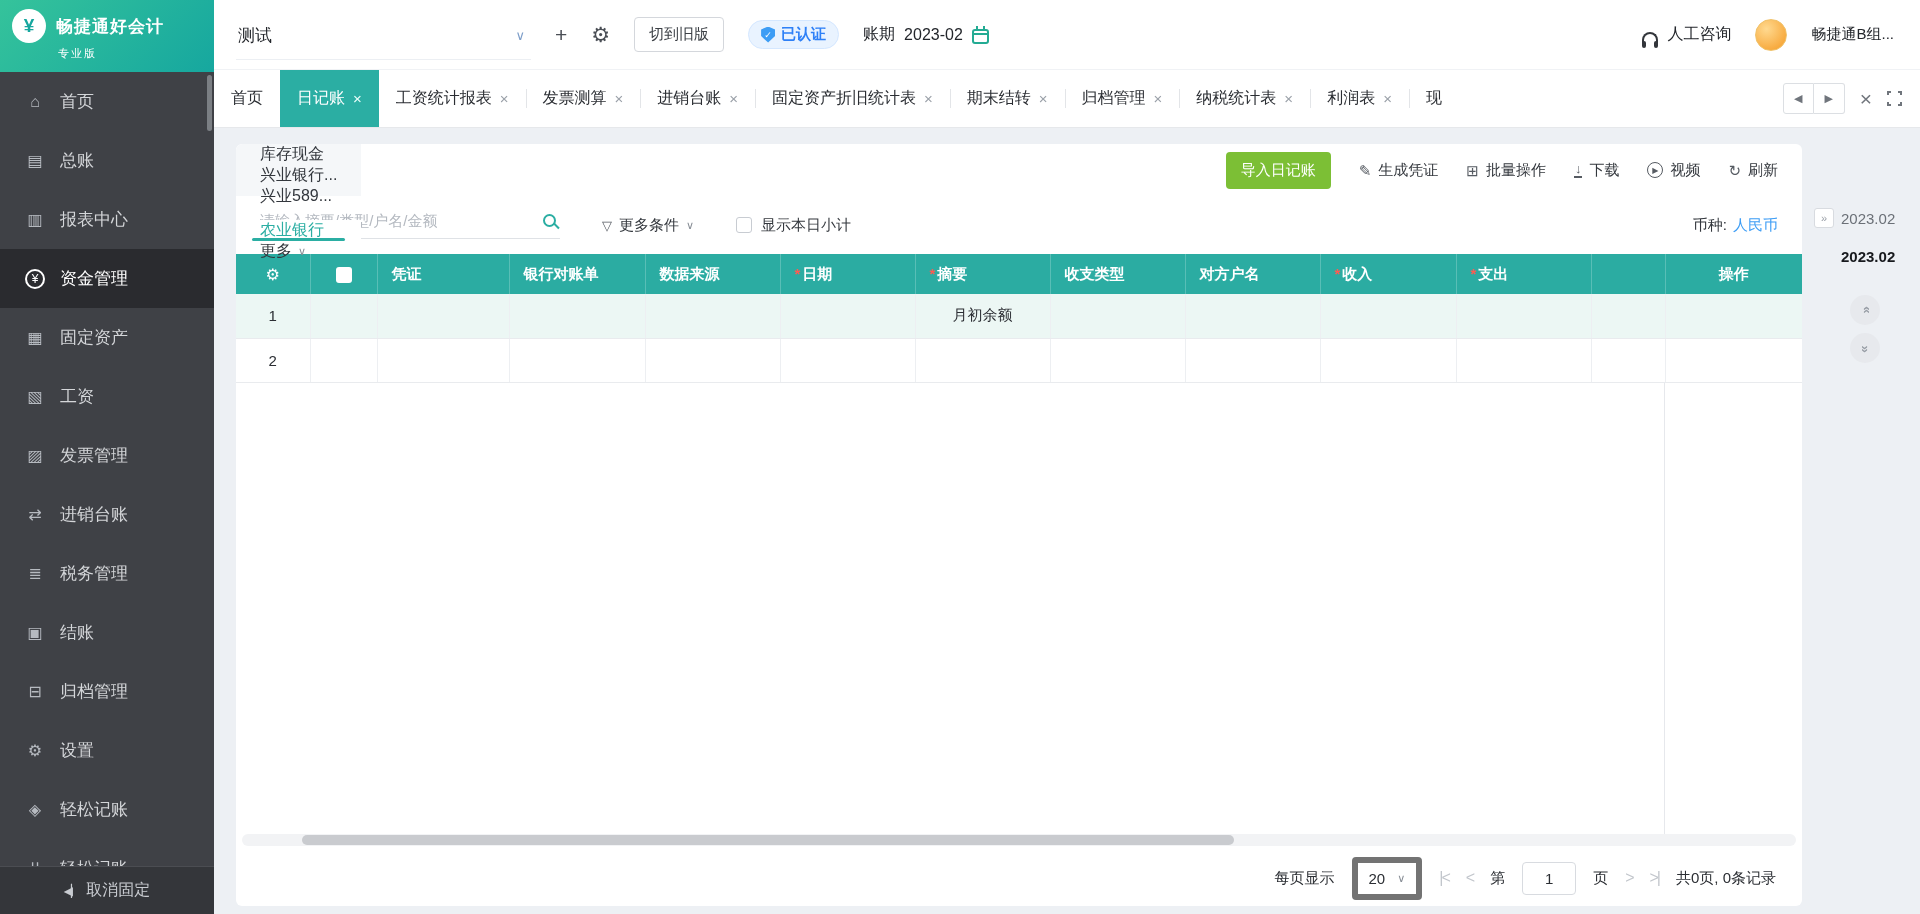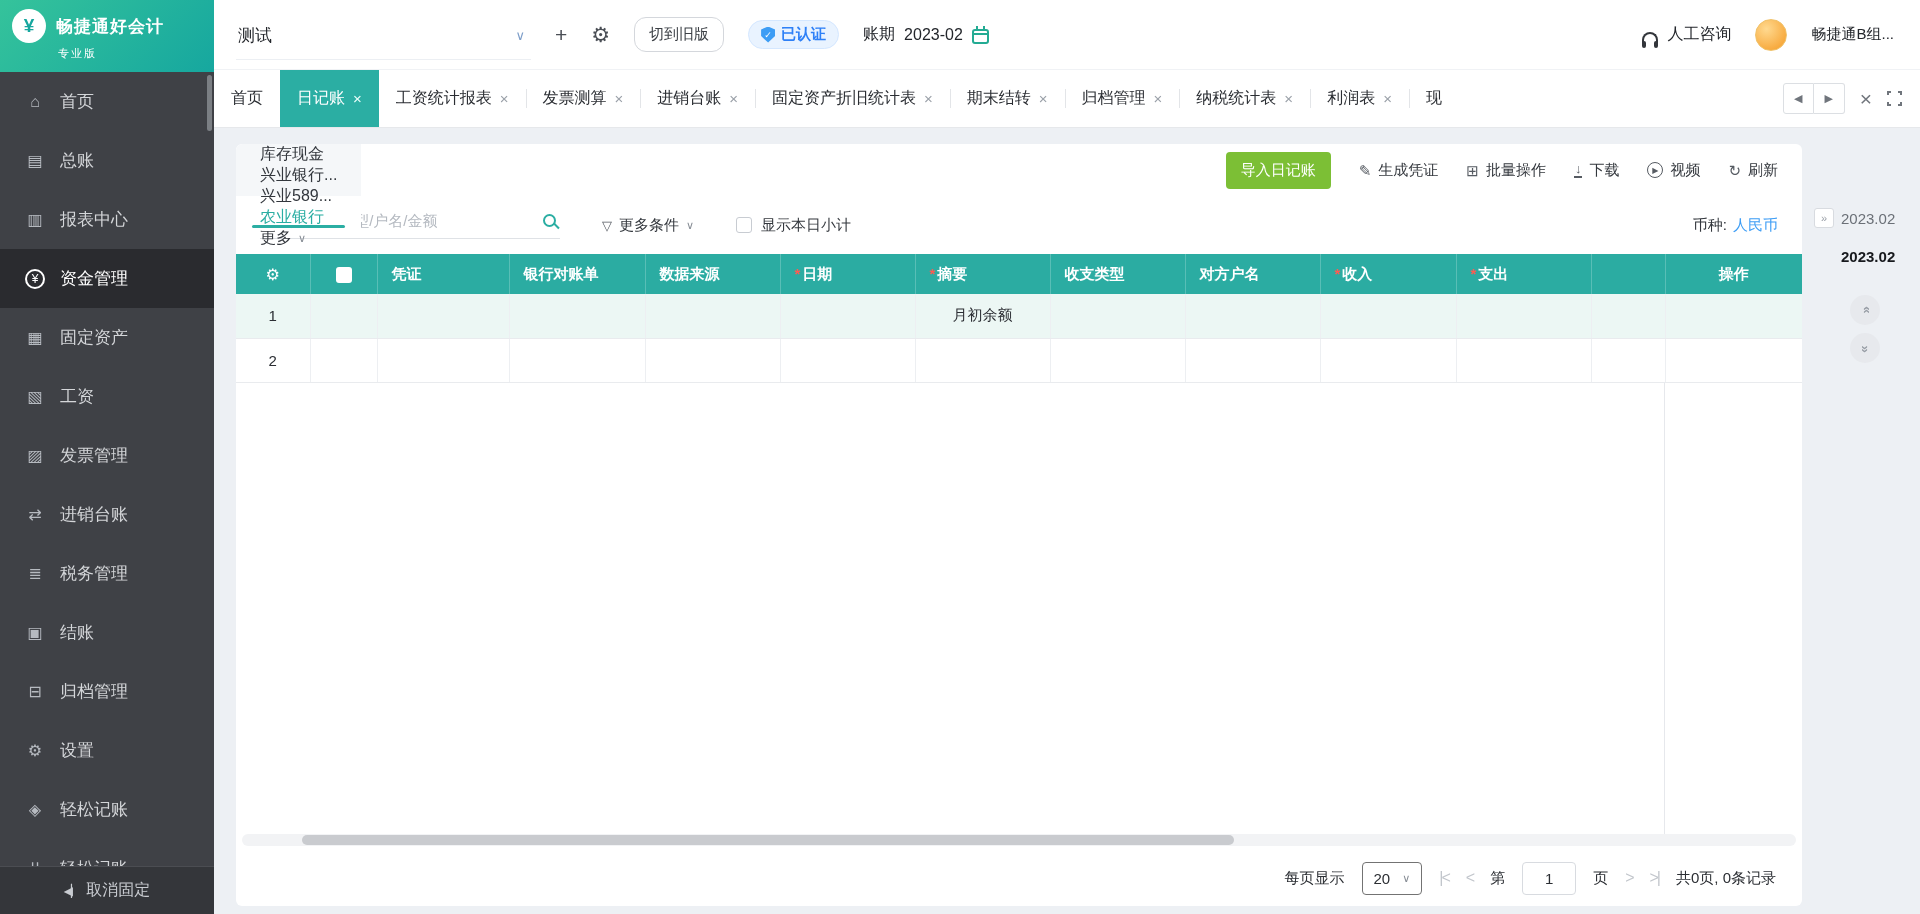--- a/index.html
+++ b/index.html
@@ -30,21 +30,21 @@
 
   
   .main { flex:1; display:flex; flex-direction:column; min-width:0; position:relative; }
 
   .topbar { height:70px; background:#fff; border-bottom:1px solid #f0f2f5; display:flex;
     align-items:center; padding:0 26px 0 22px; gap:24px; flex-shrink:0; }
   .company { width:295px; display:flex; align-items:center; justify-content:space-between;
     border-bottom:1px solid #eceff3; padding:4px 6px 12px 2px; margin-top:10px; font-size:17px; color:#23262b; cursor:pointer; }
   .company .chev { color:#7d9ec9; font-size:13px; }
   .tb-ic { font-size:21px; color:#4a4e55; cursor:pointer; line-height:1; }
-  .btn-old { border:1px solid #d4d7dc; border-radius:12px; padding:7px 14px; font-size:15px; color:#3c4046; background:#fff; cursor:pointer; }
+  .btn-old { border:1px solid #d4d7dc; border-radius:4px; padding:7px 14px; font-size:15px; color:#3c4046; background:#fff; cursor:pointer; }
   .badge-cert { display:flex; align-items:center; gap:6px; background:#e9f3ff; border:1px solid #d4e7ff;
     border-radius:15px; padding:4px 12px; font-size:15px; color:#2e80f7; font-weight:bold; }
   .shield { width:14px; height:16px; background:#3D9DF5; clip-path:polygon(50% 0,100% 18%,100% 60%,50% 100%,0 60%,0 18%);
     display:flex; align-items:center; justify-content:center; color:#fff; font-size:9px; }
   .period { display:flex; align-items:center; gap:9px; font-size:16px; color:#23262b; }
   .cal { width:17px; height:15px; border:2px solid #23ab93; border-radius:3px; position:relative; margin-top:4px; }
   .cal::before { content:''; position:absolute; top:-5px; left:2px; width:2px; height:4px; background:#23ab93; box-shadow:7px 0 0 #23ab93; }
   .cal::after { content:''; position:absolute; top:2px; left:0; right:0; height:2px; background:#23ab93; }
   .spacer { flex:1; }
   .support { display:flex; align-items:center; gap:9px; font-size:16px; color:#23262b; cursor:pointer; }
@@ -79,21 +79,21 @@
   .fs::after { content:''; position:absolute; left:-2px; right:-2px; top:4px; bottom:4px; background:#fff; }
 
   
   .content { flex:1; position:relative; padding:16px 118px 8px 22px; min-height:0; }
   .panel { background:#fff; border-radius:6px; height:100%; display:flex; flex-direction:column; overflow:hidden; }
 
   .subtab-row { height:52px; display:flex; align-items:stretch; flex-shrink:0; }
   .subtabs { display:flex; align-items:stretch; background:#f5f7f9; border-radius:6px 0 0 0;flex-direction:column; }
   .subtab { display:flex; align-items:center; padding:0 24px; font-size:16px; color:#33373d; position:relative; cursor:pointer; white-space:nowrap; }
   .subtab+.subtab::before { content:''; position:absolute; left:0; top:16px; bottom:16px; width:1px; background:#e0e3e7; }
-  .subtab.active { background:#fff; color:#2BAEA3; }
+  .subtab.active { background:#fff; color:#2BAEA3;margin-top:13px; }
   .subtab.active::after { content:''; position:absolute; left:16px; right:16px; bottom:0; height:3px; background:#2BAEA3; border-radius:2px; }
   .chev-s { font-size:11px; color:#868c94; }
   .subtab .chev-s { margin-left:6px; }
   .actions { margin-left:auto; display:flex; align-items:center; gap:28px; padding-right:24px; }
   .btn-import { background:#7cbf35; color:#fff; font-size:15px; padding:9px 15px; border-radius:4px; border:none; cursor:pointer; }
   .action { display:flex; align-items:center; gap:7px; font-size:15px; color:#33373d; cursor:pointer; white-space:nowrap; }
   .aicon { font-size:15px; color:#565b62; line-height:1; }
   .vid-ic { width:16px; height:16px; border:1.5px solid #565b62; border-radius:50%; display:flex;
     align-items:center; justify-content:center; font-size:8px; color:#565b62; }
   .dl-ic { border-bottom:2px solid #565b62; padding:0 1px 1px; font-size:13px; line-height:1; color:#565b62; }
@@ -127,21 +127,21 @@
   .td-num { text-align:center; color:#33373d; }
   .td-summary { text-align:center; }
   .table-grow { flex:1; position:relative; }
   .pin-line { position:absolute; top:0; bottom:0; right:137px; width:1px; background:#e6e8ec; }
 
   .hscroll { height:12px; margin:0 6px 4px; border-radius:6px; background:#f2f3f5; position:relative; flex-shrink:0; }
   .hthumb { position:absolute; left:60px; top:1px; height:10px; width:60%; background:#c9cbcf; border-radius:5px; cursor:pointer; }
 
   .pager-row { height:56px; display:flex; align-items:center; justify-content:flex-end; gap:17px;
     padding:0 26px; font-size:15px; color:#2b2e33; flex-shrink:0; }
-  .sel { display:flex; align-items:center; gap:12px; border:1px solid #737373; border-radius:4px;
+  .sel { display:flex; align-items:center; gap:12px; border:6px solid #737373; border-radius:4px;
     padding:7px 11px; cursor:pointer; }
   .pg-ic { color:#c2c6cc; font-size:16px; letter-spacing:-2px; cursor:pointer; white-space:nowrap; }
   .pg-input { width:54px; height:33px; border:1px solid #d8dbe0; border-radius:4px; text-align:center;
     font-size:15px; color:#2b2e33; outline:none; }
 
   
   .date-rail { position:absolute; top:80px; right:4px; width:102px; display:flex; flex-direction:column; align-items:center; }
   .rail-head { display:flex; align-items:center; gap:7px; align-self:flex-start; }
   .rail-collapse { width:20px; height:20px; border:1px solid #d8dbe0; background:#fff; color:#9aa0a8;
     font-size:11px; display:flex; align-items:center; justify-content:center; border-radius:3px; cursor:pointer; }

